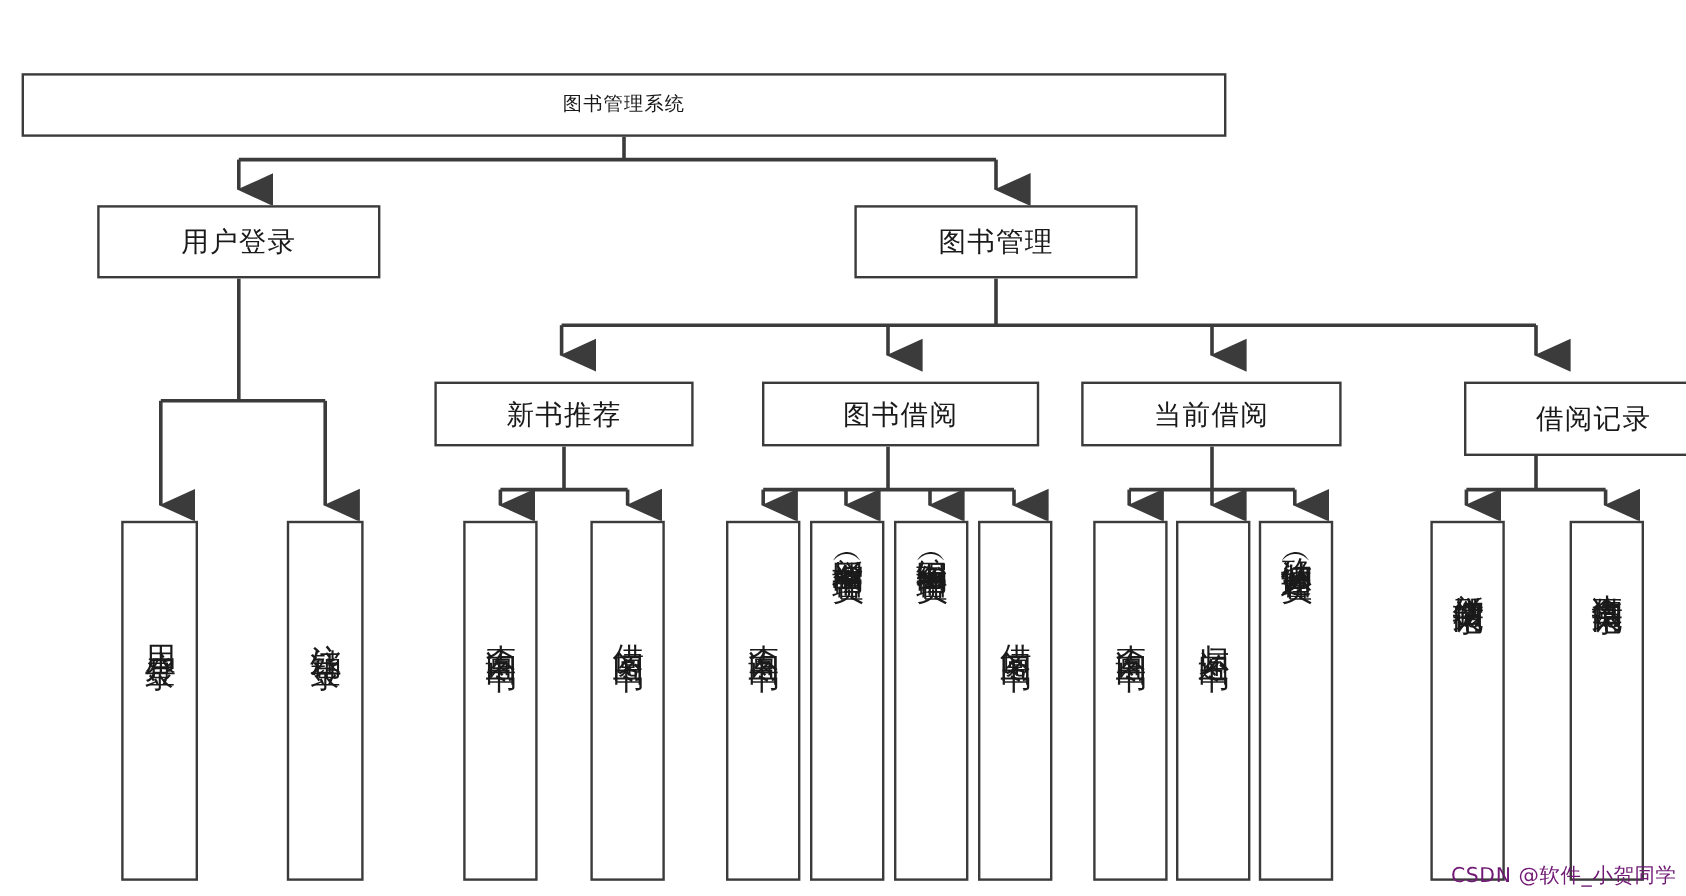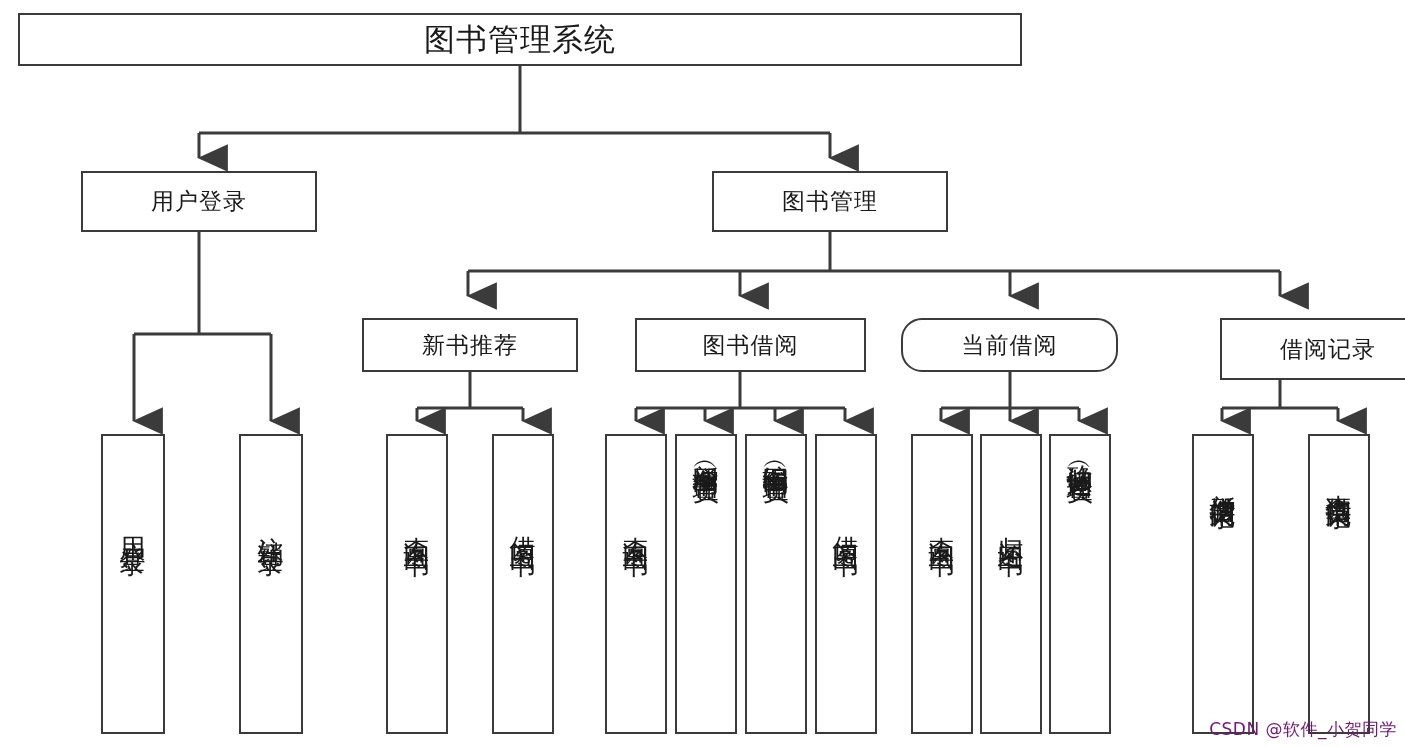--- a/index.html
+++ b/index.html
@@ -50,21 +50,22 @@
     font-size: 26px;
     line-height: 1.08;
     letter-spacing: 5px;
     white-space: nowrap;
     display: block;
   }
   .node.vert.tall .vlabel {
     letter-spacing: 2px;
   }
   .node.root {
-    font-size: 31px;
+    font-size: 16px;
+    margin-top: 48px;
   }
   .watermark {
     position: absolute;
     right: 8px;
     bottom: 6px;
     font-size: 17px;
     color: #701a75;
     letter-spacing: 0.5px;
     white-space: nowrap;
   }
@@ -137,21 +138,21 @@
   <div class="node horiz" style="left:362px; top:318px; width:216px; height:54px;">
     <span>新书推荐</span>
   </div>
 
   <div class="node horiz" style="left:712px; top:171px; width:236px; height:61px;">
     <span>图书管理</span>
   </div>
   <div class="node horiz" style="left:635px; top:318px; width:231px; height:54px;">
     <span>图书借阅</span>
   </div>
-  <div class="node horiz" style="left:901px; top:318px; width:217px; height:54px;border-radius:21px;">
+  <div class="node horiz" style="left:901px; top:318px; width:217px; height:54px;">
     <span>当前借阅</span>
   </div>
   <div class="node horiz" style="left:1220px; top:318px; width:216px; height:62px;">
     <span>借阅记录</span>
   </div>
 
   <div class="node vert" style="left:101px; top:434px; width:64px; height:300px; padding-top:80px;">
     <span class="vlabel">用户登录</span>
   </div>
   <div class="node vert" style="left:239px; top:434px; width:64px; height:300px; padding-top:80px;">

